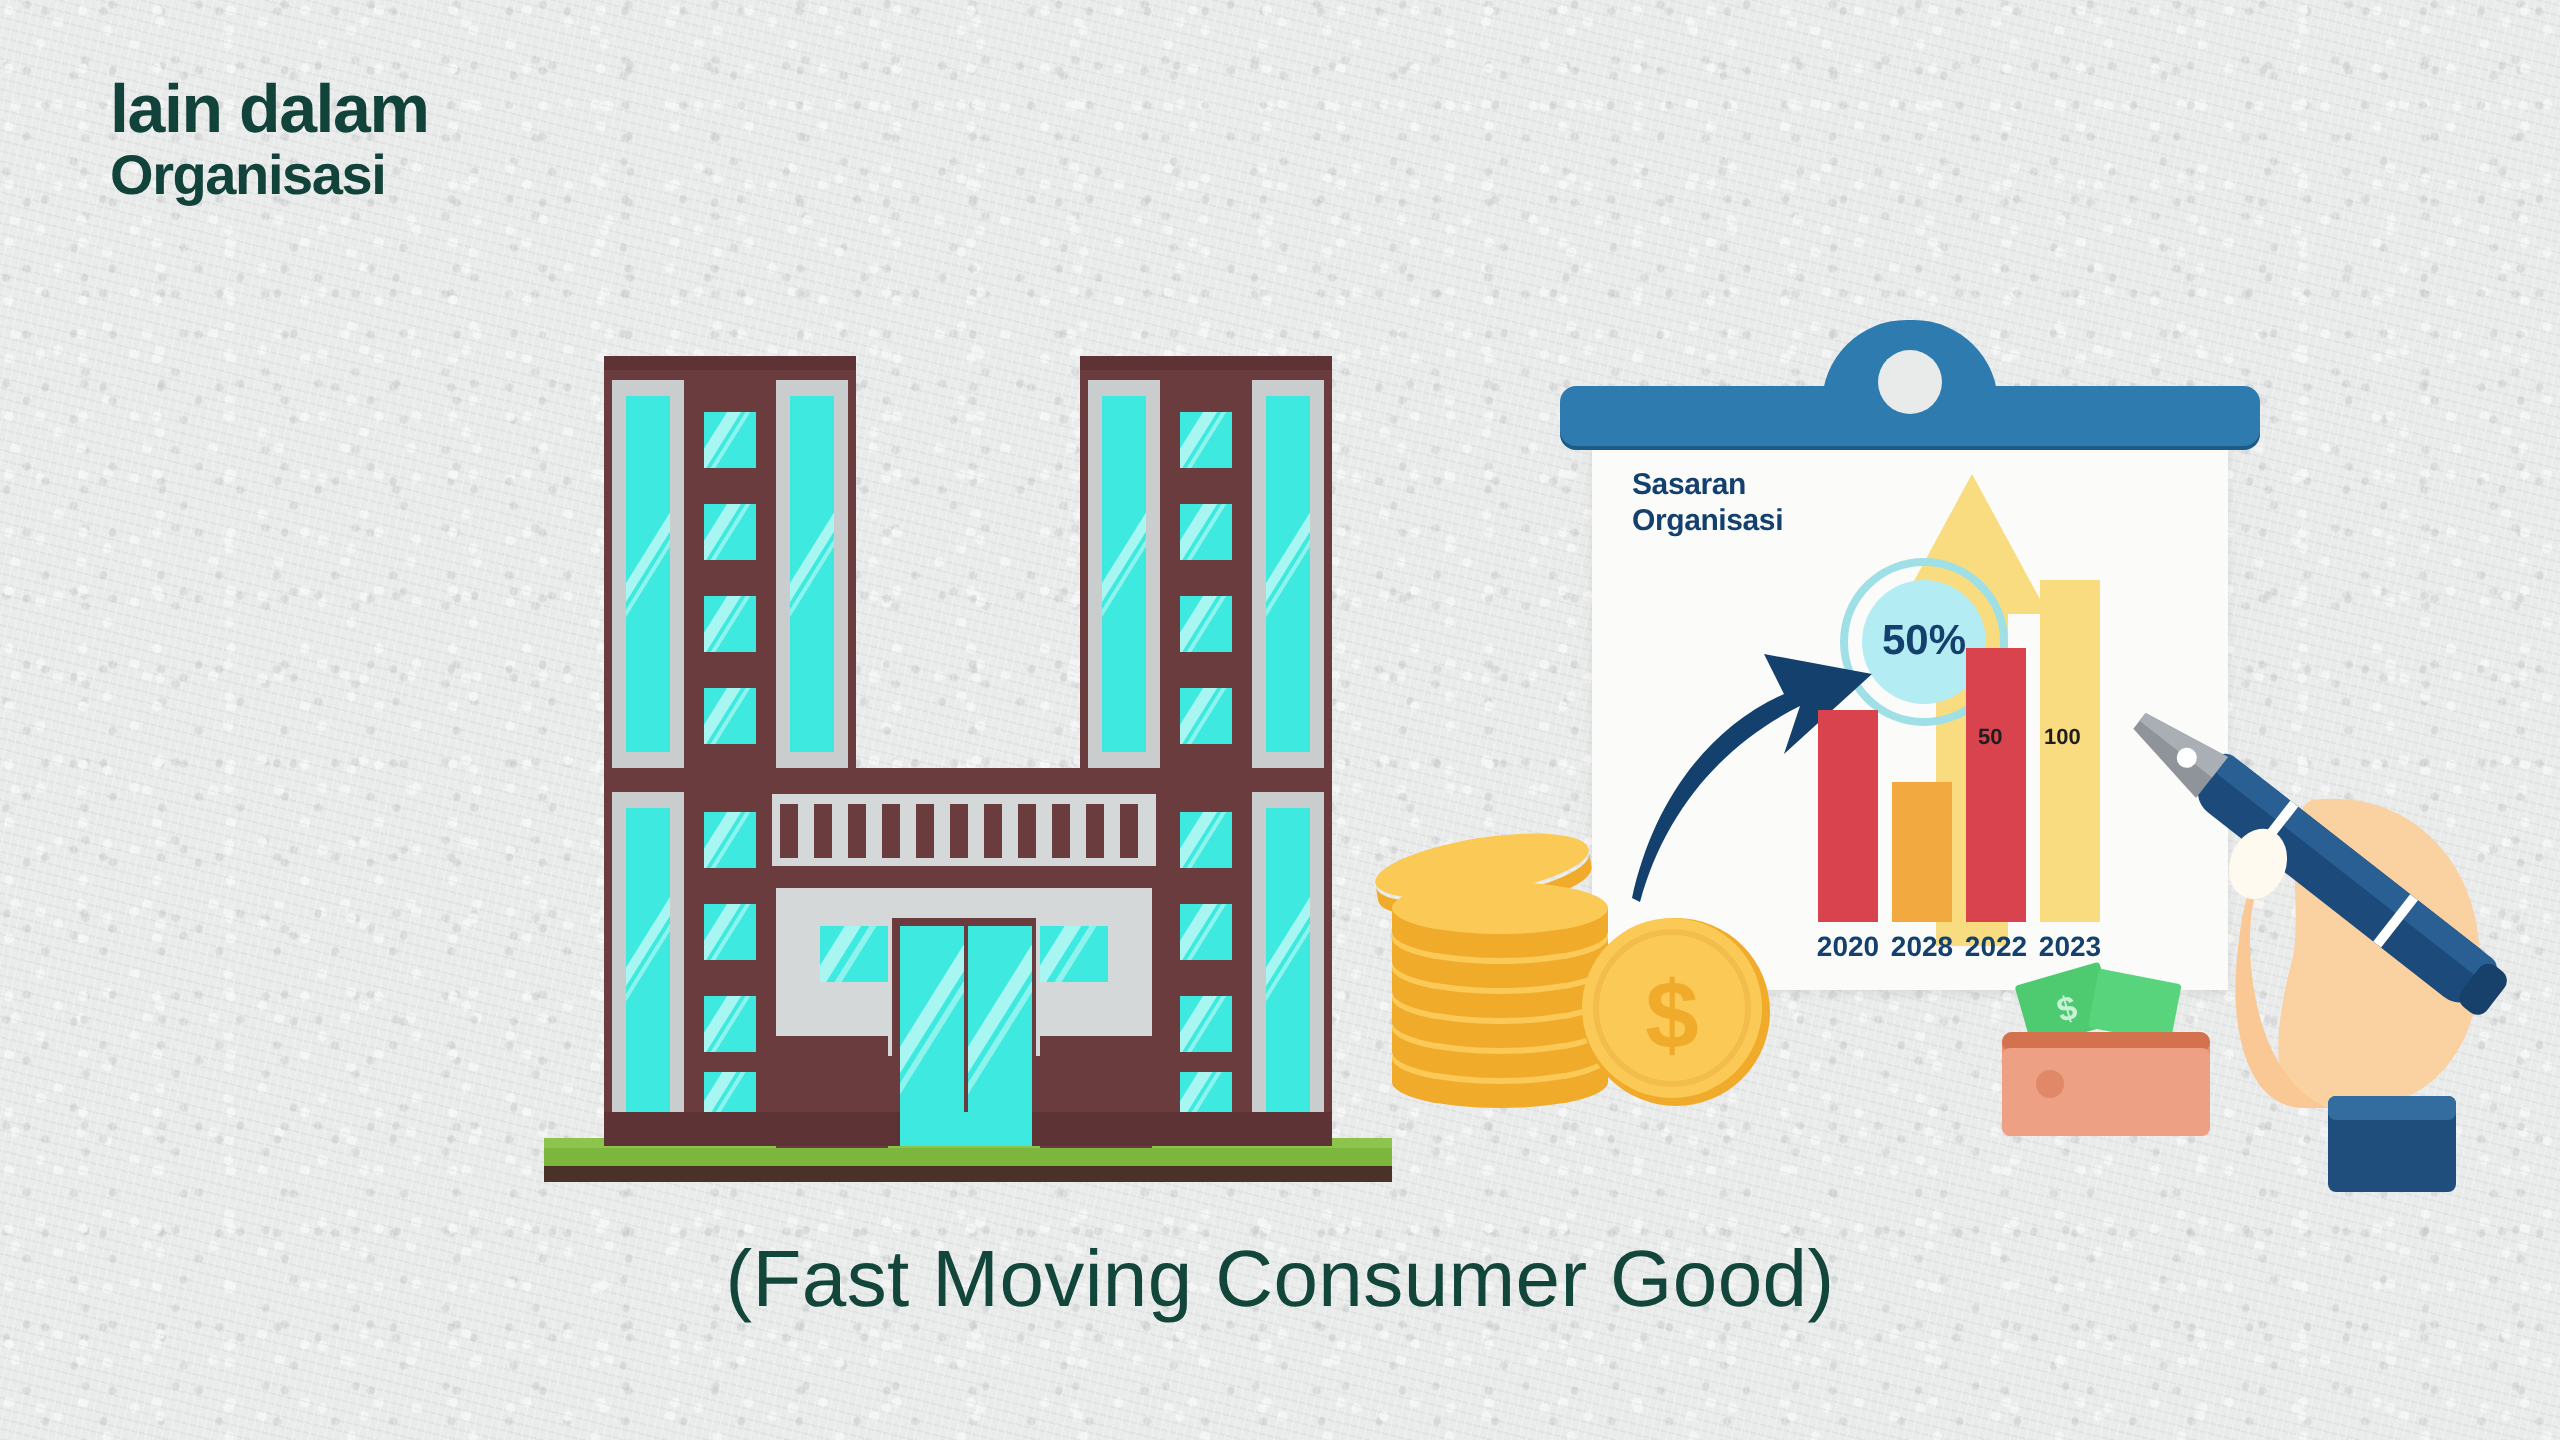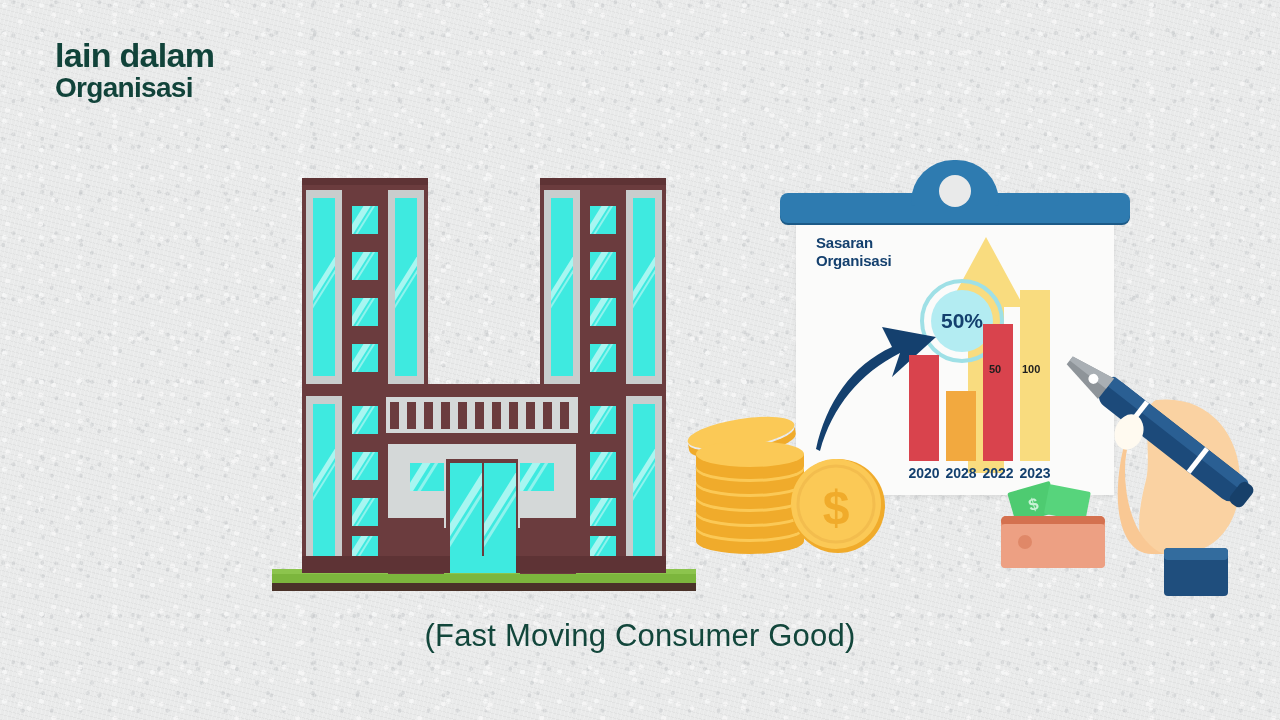--- a/index.html
+++ b/index.html
@@ -69,21 +69,21 @@
   #caption {
     position: absolute;
     left: 0; right: 0;
     top: 615px;
     text-align: center;
     z-index: 30;
     color: #12463b;
     line-height: 1.14;
   }
   #caption-line1 { font-size: 31px; font-weight: 400; letter-spacing: .2px; display:block;}
-  #caption-line2 { font-size: 31px; font-weight: 400; letter-spacing: .2px; display:block; margin-top: 3px;}
+  #caption-line2 { font-size: 40px; font-weight: 400; letter-spacing: .2px; display:block; margin-top: 3px;}
 
   
   #building { position: absolute; left: 298px; top: 178px; width: 372px; height: 412px; z-index: 12; }
 
   .tower { position: absolute; background: #6b3c3e; }
   .tower-cap { position: absolute; background: #5e3335; height: 9px; }
   .panel { position: absolute; background: #c9cdcd; }
   .win { position: absolute; background: #3eeae0; overflow: hidden; }
   .win::before {
     content: "";

